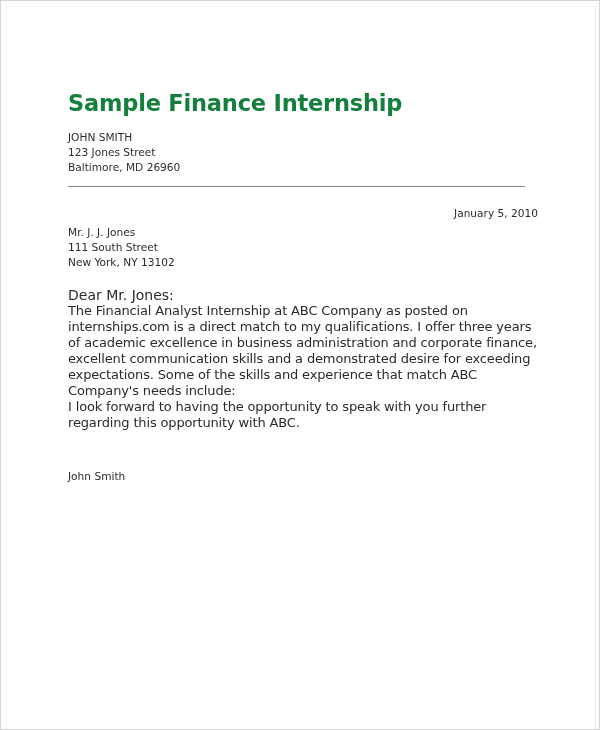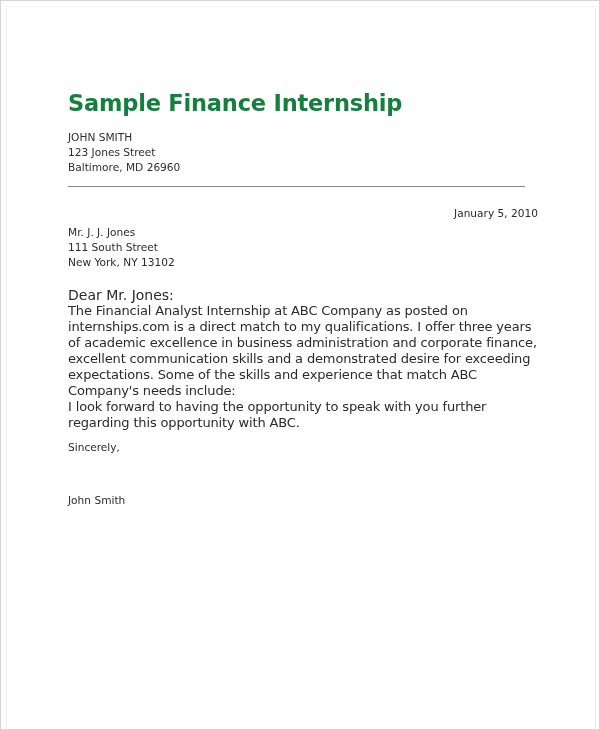--- a/index.html
+++ b/index.html
@@ -123,17 +123,16 @@
       <div>Mr. J. J. Jones</div>
       <div>111 South Street</div>
       <div>New York, NY 13102</div>
     </div>
 
     <div class="salutation">Dear Mr. Jones:</div>
 
     <p class="para" style="margin-bottom:0">The Financial Analyst Internship at ABC Company as posted on internships.com is a direct match to my qualifications. I offer three years of academic excellence in business administration and corporate finance, excellent communication skills and a demonstrated desire for exceeding expectations. Some of the skills and experience that match ABC Company's needs include:</p>
     <p class="para" style="margin-bottom:0">I look forward to having the opportunity to speak with you further regarding this opportunity with ABC.</p>
 
-    <div class="closing">Sincerely,</div>
 
     <div class="signature">John Smith</div>
   </div>
 </div>
 
 </body></html>

